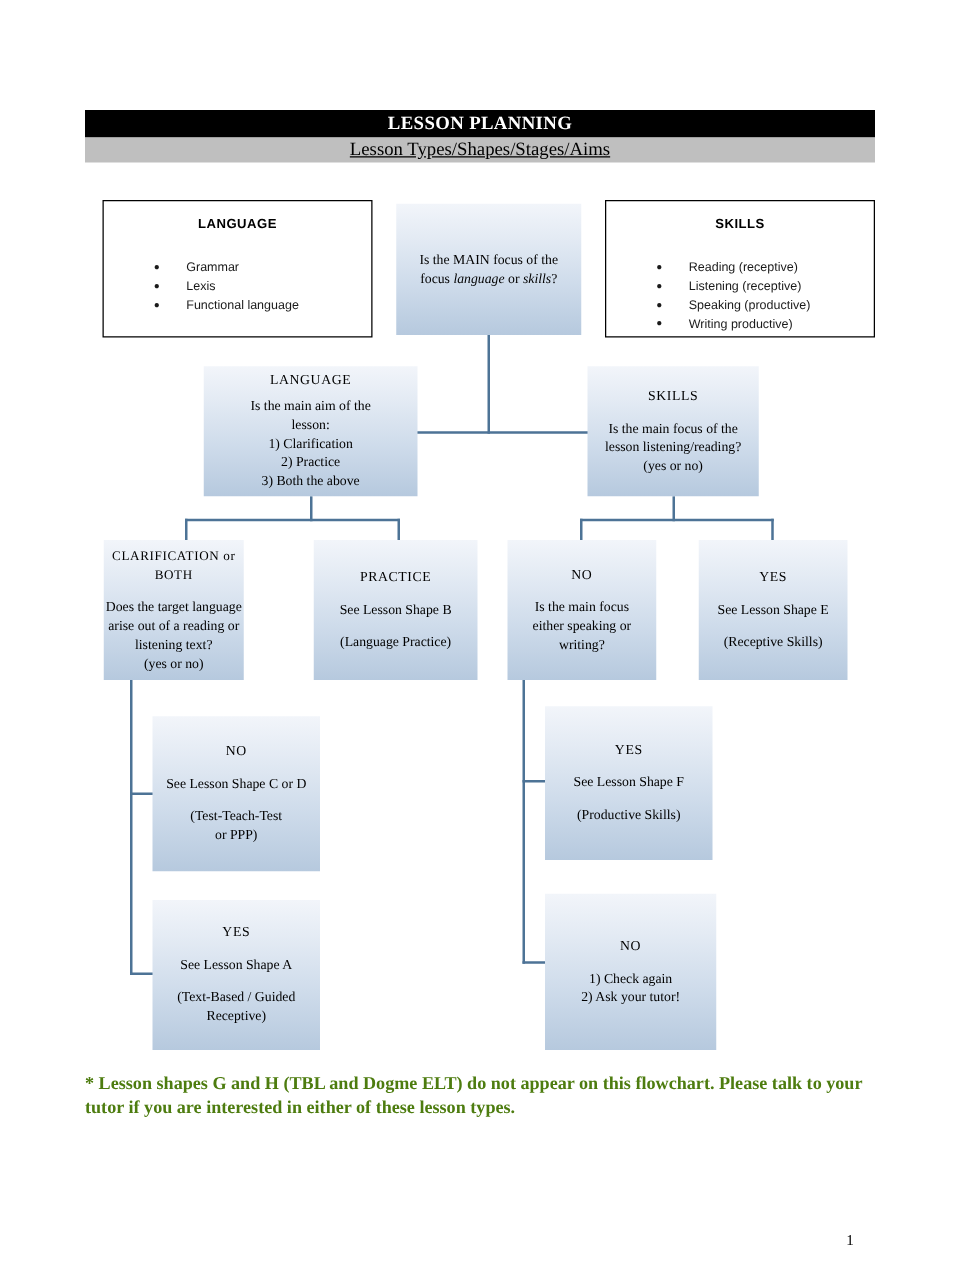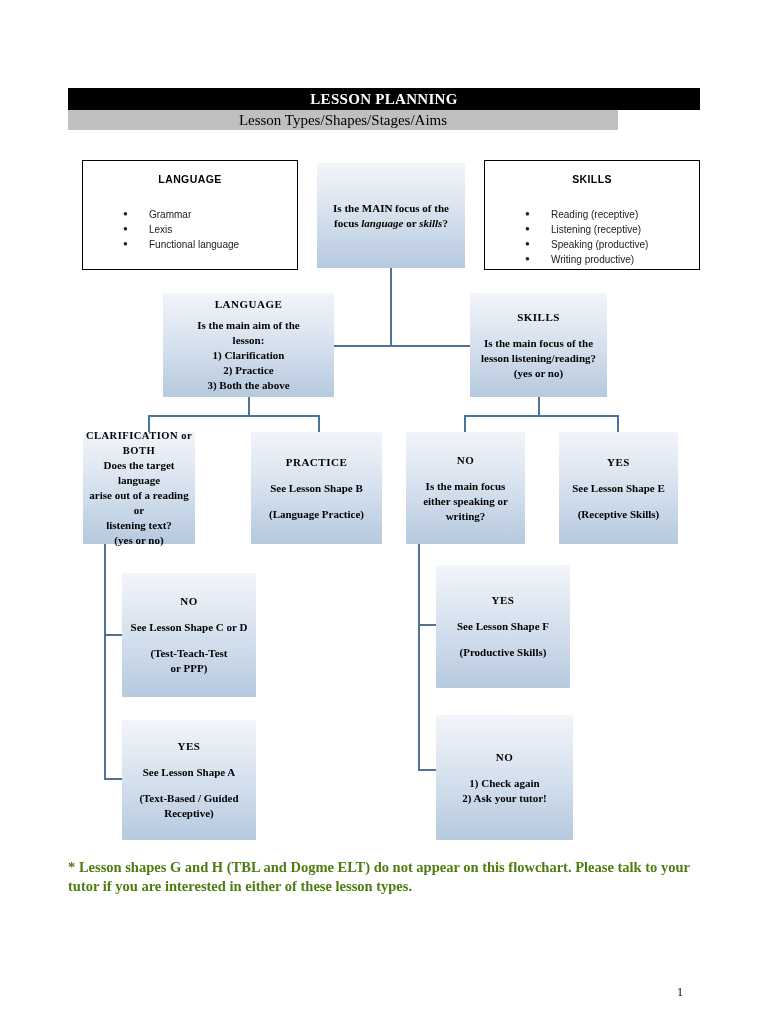--- a/index.html
+++ b/index.html
@@ -35,28 +35,29 @@
     font-weight: bold;
     font-size: 15px;
     line-height: 22px;
     text-align: center;
     letter-spacing: 0.3px;
   }
   .subtitle-bar {
     position: absolute;
     left: 68px;
     top: 110px;
-    width: 550px;
+    width: 632px;
     height: 20px;
     background: #bfbfbf;
     color: #000000;
     font-family: "Liberation Serif", serif;
     font-size: 15px;
     line-height: 20px;
     text-align: center;
+    text-decoration: underline;
   }
 
   
   .legend-box {
     position: absolute;
     background: #ffffff;
     border: 1px solid #000000;
     font-family: "Liberation Sans", sans-serif;
     box-sizing: border-box;
   }
@@ -86,21 +87,21 @@
     top: -1px;
     font-size: 8px;
   }
 
   
   .gbox {
     position: absolute;
     box-sizing: border-box;
     background: linear-gradient(to bottom, #f2f5fa 0%, #e4ebf4 25%, #cfdceb 60%, #b6c9de 100%);
     font-family: "Liberation Serif", serif;
-    font-weight: bold;
+    font-weight: normal;
     text-align: center;
     color: #000000;
     display: flex;
     flex-direction: column;
     justify-content: center;
     align-items: center;
   }
   .gbox .ln {
     display: block;
     width: 100%;

